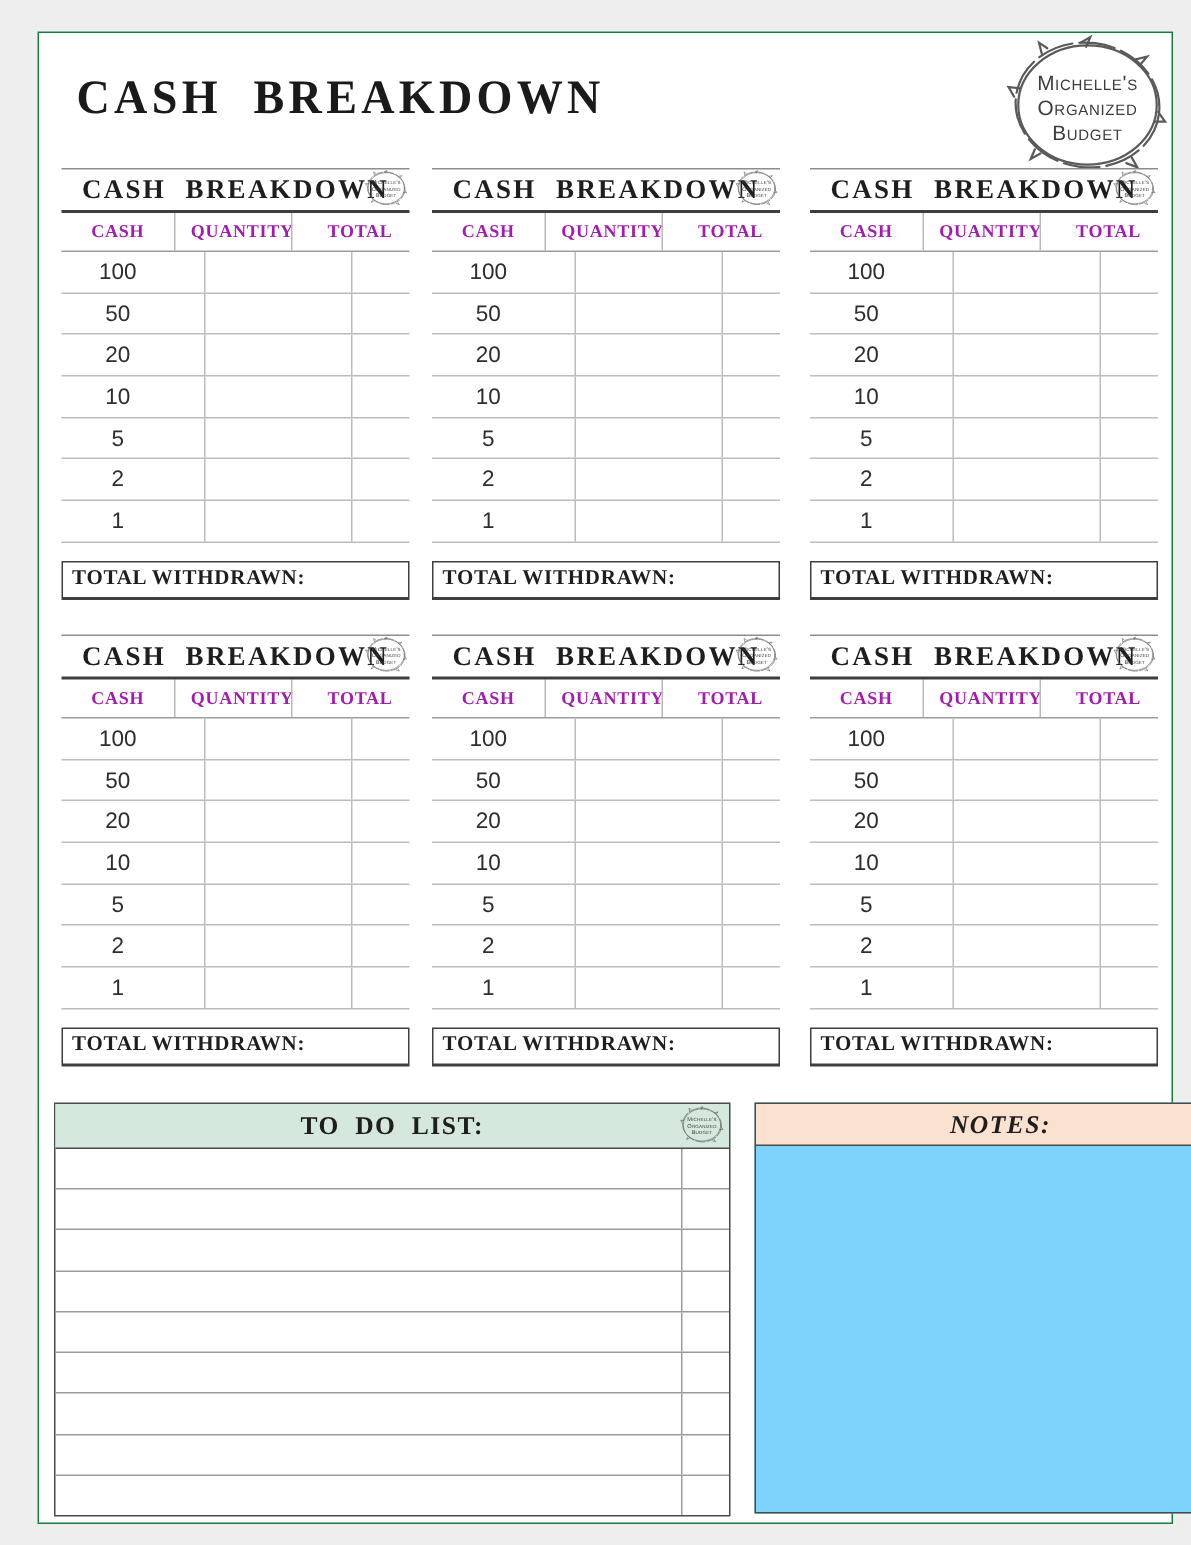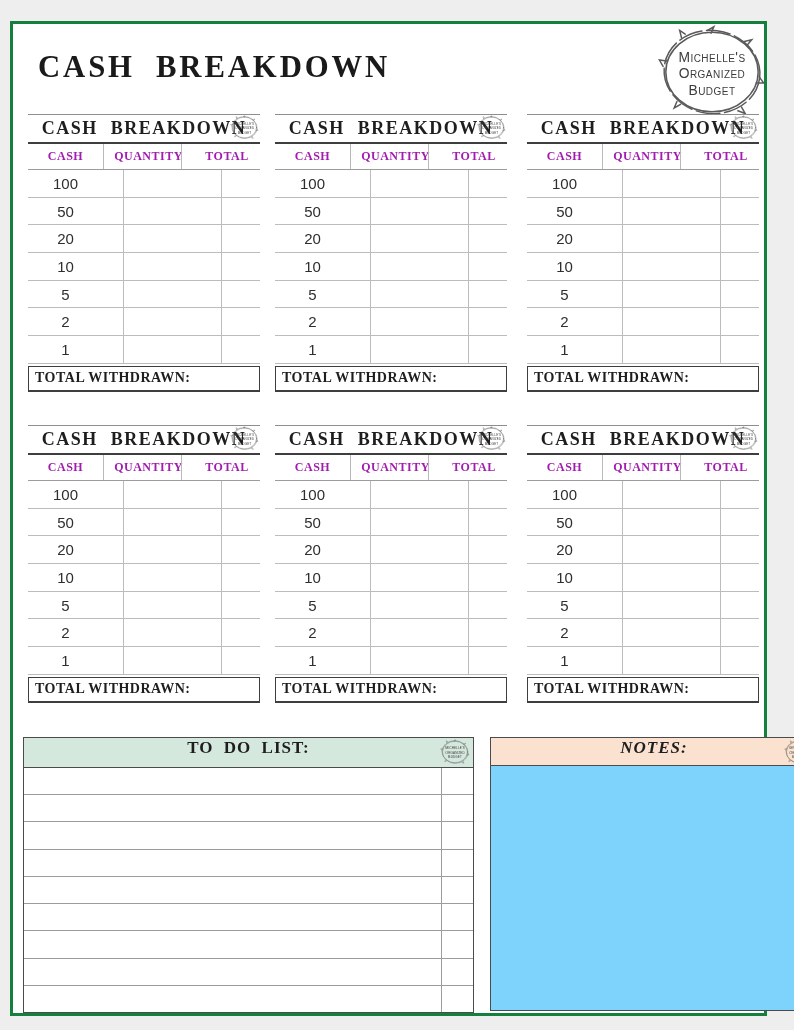--- a/index.html
+++ b/index.html
@@ -4,22 +4,22 @@
 <style>
   html,body { margin:0; padding:0; }
   body {
     width:794px; height:1030px; position:relative;
     background:#eeeeee;
     font-family:"Liberation Serif", serif;
     color:#222;
     overflow:hidden;
   }
   .page {
-    position:absolute; left:10px; top:21px; width:757px; height:995px;
-    background:#ffffff; border:3px solid #15803d; box-sizing:border-box;
+    position:absolute; left:25px; top:21px; width:757px; height:995px;
+    background:#ffffff; border:1px solid #15803d; box-sizing:border-box;
   }
   
   .page-title {
     position:absolute; left:25px; top:24px; margin:0;
     font-size:32px; font-weight:bold; letter-spacing:3px; word-spacing:11px;
     color:#1a1a1a; transform:scaleX(.96); transform-origin:left;
     white-space:nowrap;
   }
   .logo-slot svg { width:100%; height:100%; display:block; }
   .logo-large { position:absolute; left:643px; top:0px; width:112px; height:96px; }
@@ -56,37 +56,37 @@
   .ct-row {
     display:grid; grid-template-columns:75px 78px 79px;
     height:26.7px; border-bottom:1px solid #bcbcbc;gap:20px;
   }
   .ct-cell {
     display:flex; align-items:center; justify-content:center;
     font-family:"Liberation Sans", sans-serif; font-size:15px; color:#2e2e2e;
   }
   .ct-cell + .ct-cell { border-left:1px solid #bcbcbc; }
   .ct-footer {
-    margin-top:2px; height:23px;
+    margin-top:12px; height:23px;
     border:1px solid #3e3e3e; border-bottom-width:2px;
     display:flex; align-items:center; padding-left:6px;
     font-size:14px; font-weight:bold; letter-spacing:.5px; color:#1e1e1e;
   }
   
   .todo-box {
     position:absolute; left:10px; top:713px; width:451px; height:276px;
     border:1.5px solid #4b4b4b; box-sizing:border-box; background:#fff;
   }
   .notes-box {
     position:absolute; left:477px; top:713px; width:328px; height:274px;
     border:1.5px solid #4b4b4b; box-sizing:border-box; background:#7dd3fc;font-style:italic;
   }
   .box-header {
     position:relative; height:30px; border-bottom:1.5px solid #4b4b4b;
-    display:flex; align-items:flex-start; justify-content:center; box-sizing:border-box;
+    display:flex; align-items:center; justify-content:center; box-sizing:border-box;
   }
   .todo-box .box-header  { background:#d5e8dd; }
   .notes-box .box-header { background:#fbe2d0; height:28px; }
   .box-title {
     font-size:17px; font-weight:bold; letter-spacing:1px; word-spacing:5px;
     color:#1e1e1e; white-space:nowrap;
   }
   .logo-header { position:absolute; right:3px; top:0px; width:30px; height:28px; }
   .todo-rows { display:flex; flex-direction:column; height:calc(100% - 30px); }
   .todo-row { flex:1; display:flex; border-bottom:1px solid #9c9c9c; }

